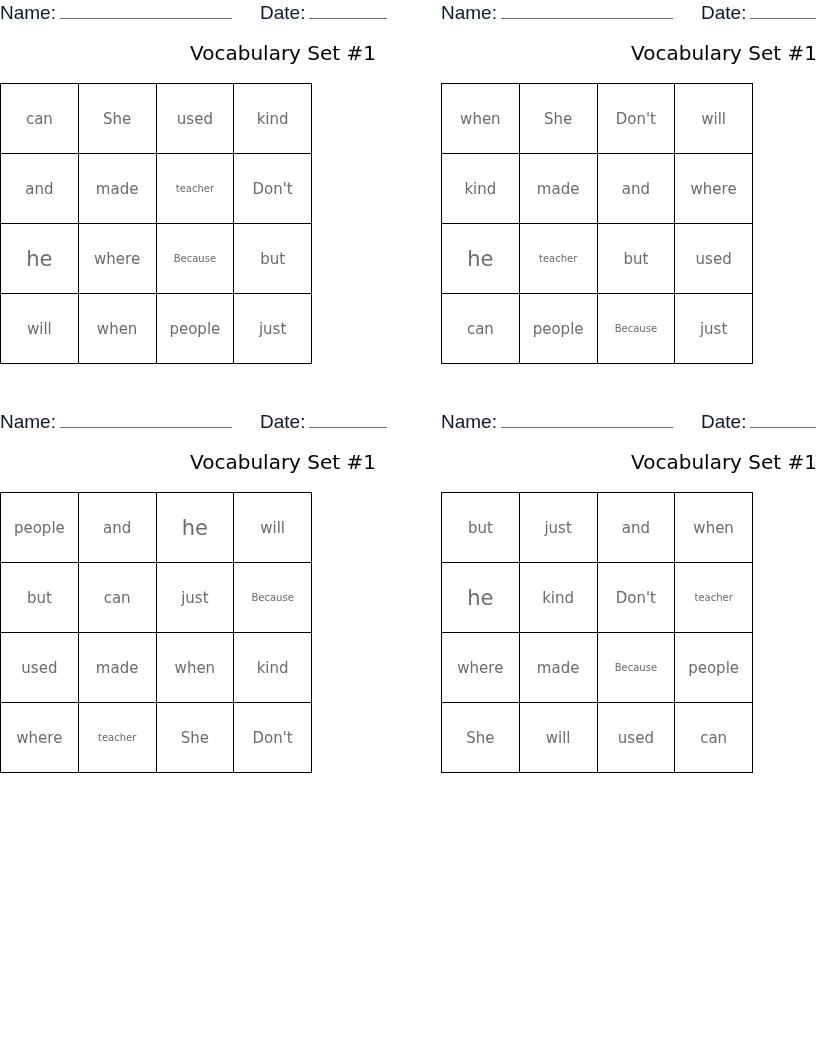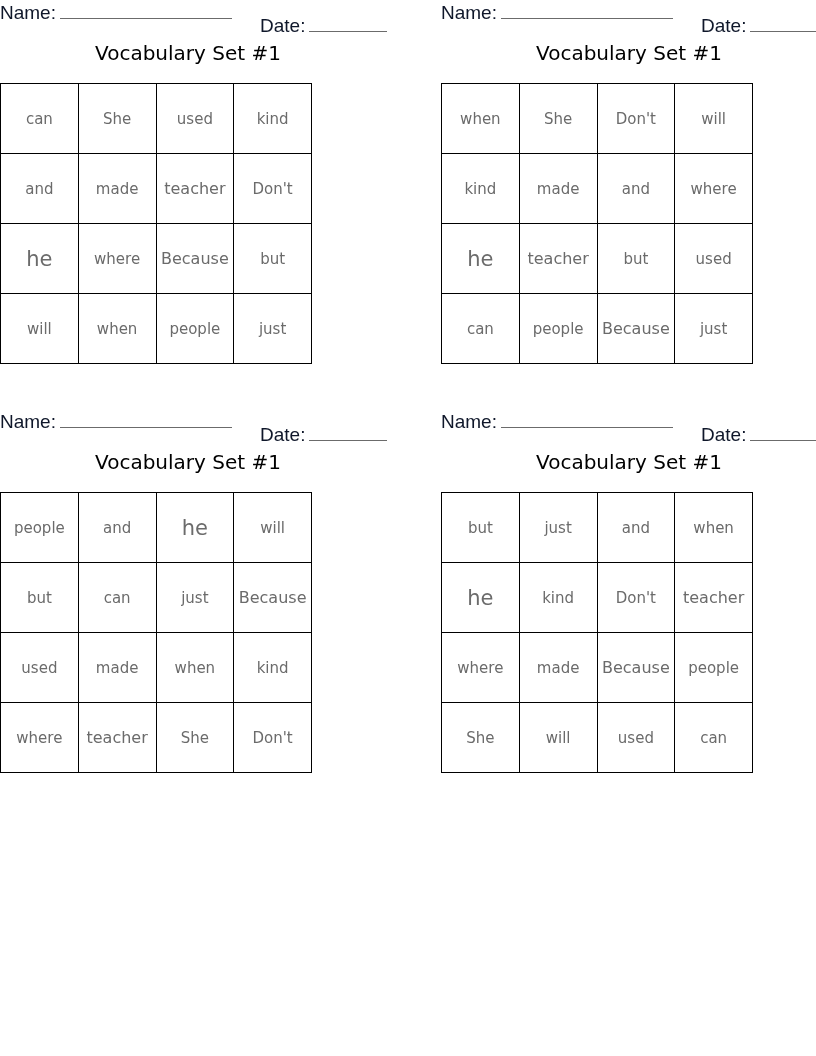--- a/index.html
+++ b/index.html
@@ -3,38 +3,38 @@
   <meta charset="utf-8">
   <style>
     html, body { margin: 0; padding: 0; background: #ffffff; }
     body { width: 816px; height: 1056px; position: relative; overflow: hidden; }
     .card { position: absolute; width: 376px; }
     .header-line {
       position: absolute; top: 2px; left: 0; width: 376px; height: 18px;
       font-family: "Liberation Sans", sans-serif; font-size: 19px; color: #0f172a; padding-left: 15px;
     }
     .header-line .name { position: absolute; left: 0; top: 0; white-space: nowrap; }
-    .header-line .date { position: absolute; left: 260px; top: 13px; white-space: nowrap; }
+    .header-line .date { position: absolute; left: 260px; top: 0; white-space: nowrap; }
     .blank { display: inline-block; border-bottom: 1px solid #6b6b6b; height: 13px; vertical-align: baseline; margin-left: 4px; }
     .name .blank { width: 172px; }
     .date .blank { width: 78px; }
     .title {
-      position: absolute; top: 41px; left: 0; width: 376px; text-align: center;
+      position: absolute; top: 41px; left: 0; width: 376px; text-align: right;
       font-family: "DejaVu Sans", sans-serif; font-size: 20px; color: #000;
     }
     .grid {
       position: absolute; top: 83px; left: 0;
       border-collapse: collapse; width: 312px; height: 280px; table-layout: fixed;
     }
     .grid td {
       border: 1.3px solid #000; text-align: center; vertical-align: middle;
       height: 69px; padding: 0;
       font-family: "DejaVu Sans", sans-serif; font-size: 15px; color: #6b6b6b;
     }
-    .grid td.sm { font-size: 16px; }
+    .grid td.sm { font-size: 10px; }
     .grid td.lg { font-size: 21px; }
   </style>
 </head>
 <body>
 
 <div id="cards-root">
     <div class="card" style="left: 0px; top: 0px;">
       <div class="header-line">
         <span class="name"><span>Name:</span><span class="blank"></span></span>
         <span class="date"><span>Date:</span><span class="blank"></span></span>

